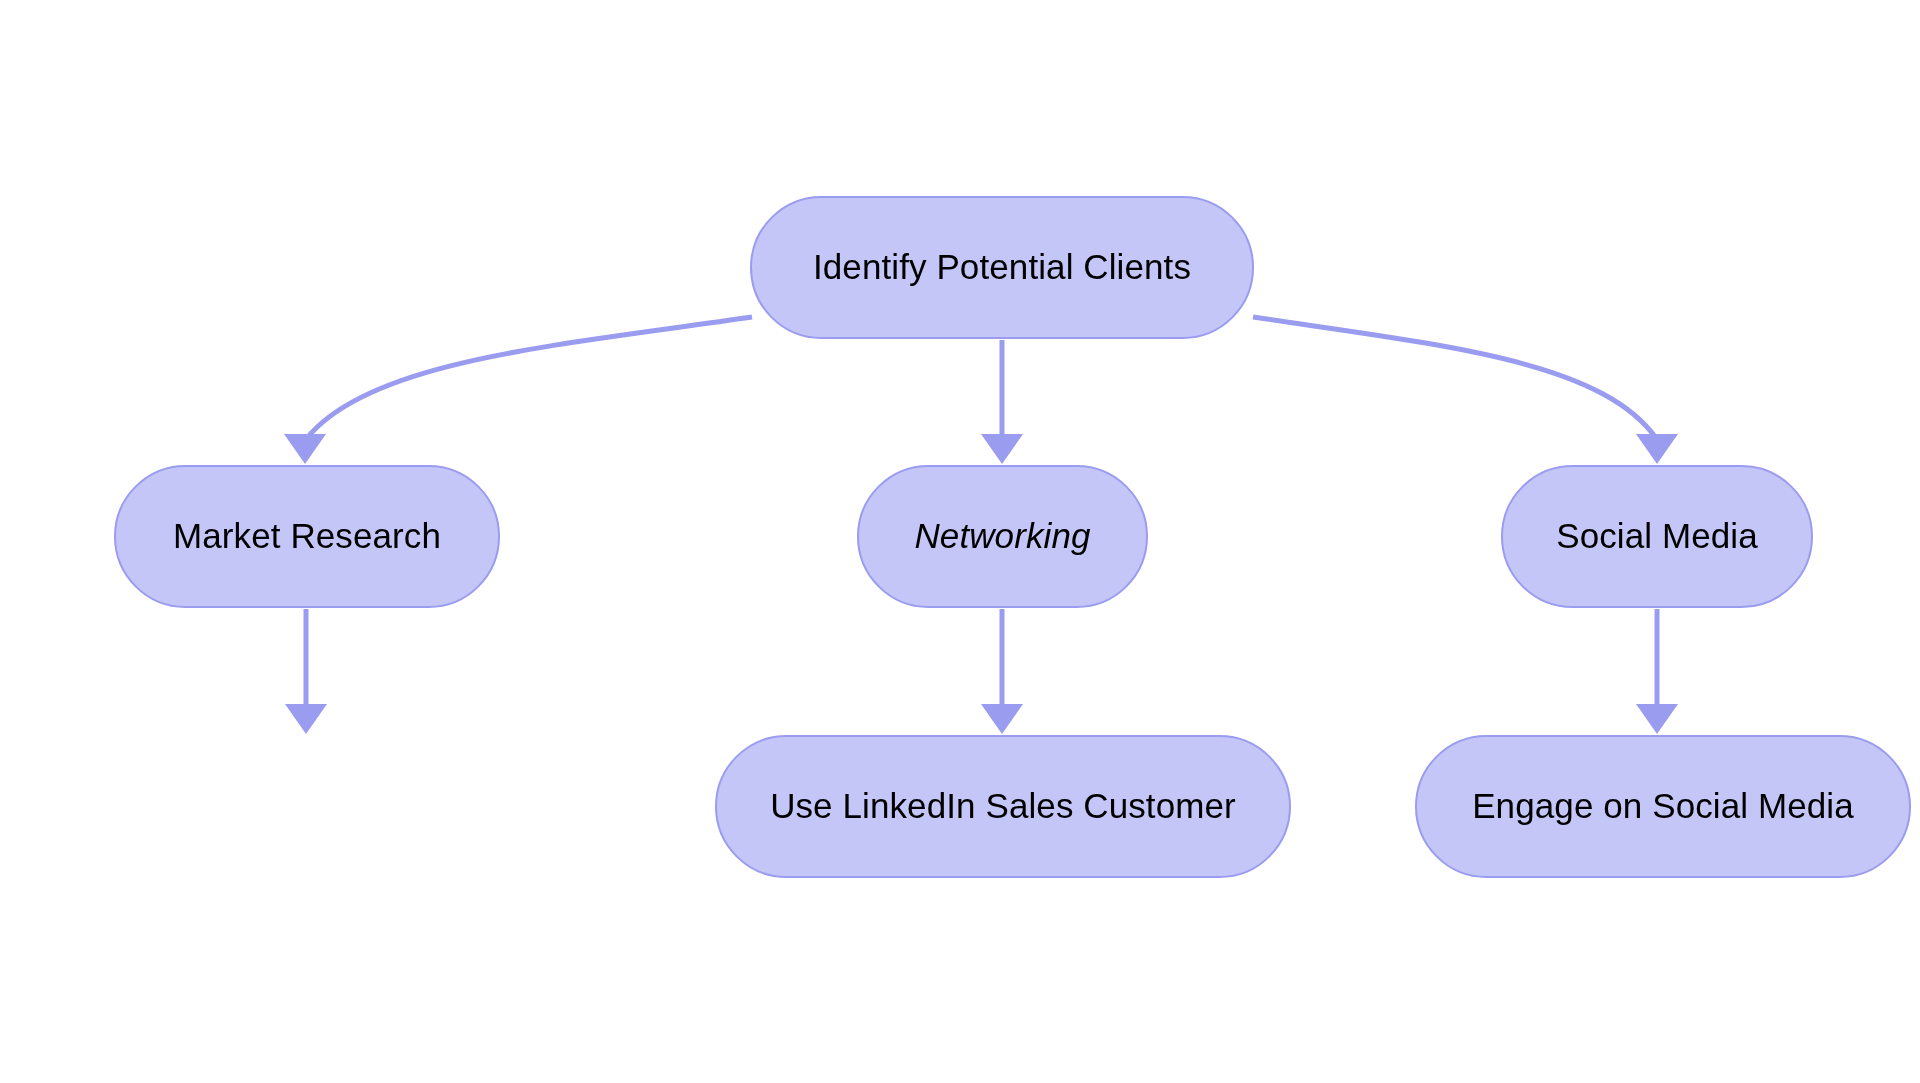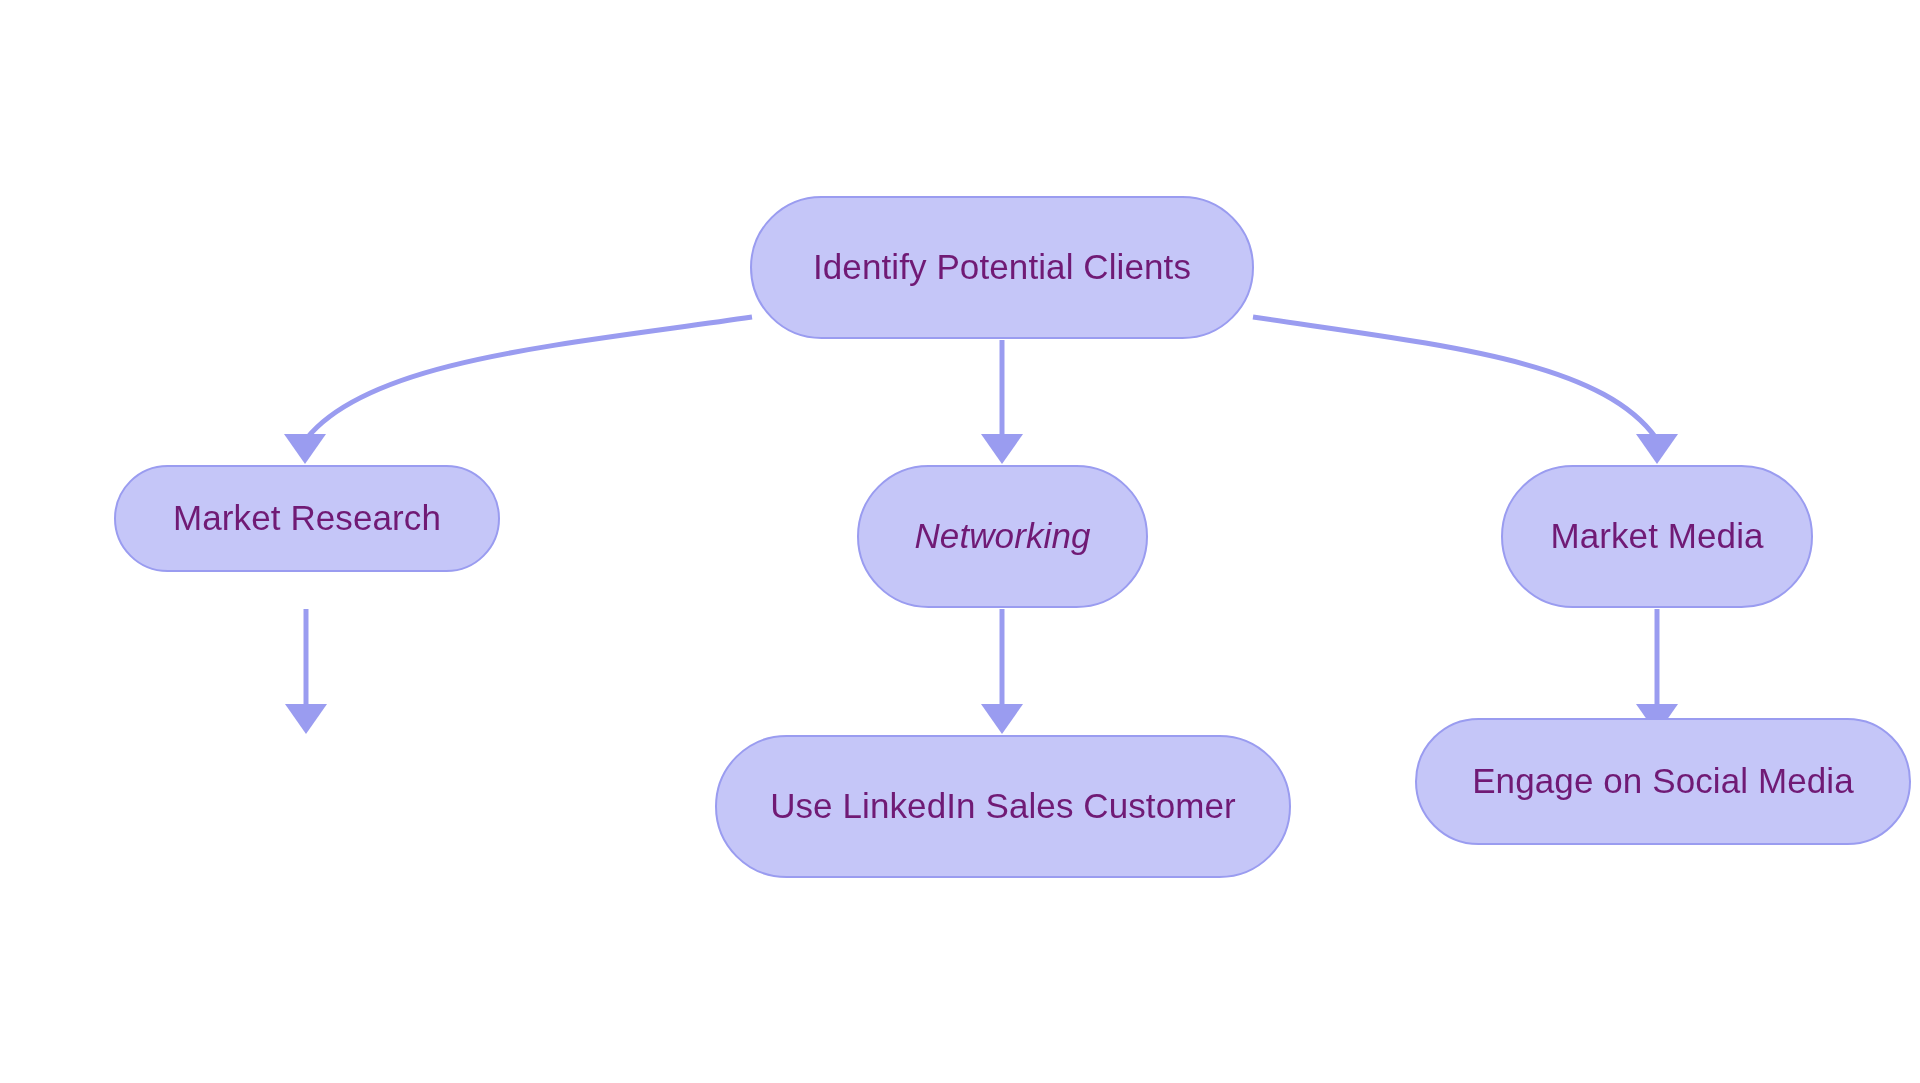--- a/index.html
+++ b/index.html
@@ -33,21 +33,21 @@
     box-sizing: border-box;
     background: #c5c6f8;
     border: 2px solid #9a9cf0;
     border-radius: 999px;
     display: flex;
     align-items: center;
     justify-content: center;
     text-align: center;
   }
   .node-label {
-    color: #701a75;
+    color: #000000;
     font-family: "Liberation Sans", sans-serif;
     font-size: 35px;
     font-weight: 400;
     letter-spacing: 0.1px;
     line-height: 1.1;
     white-space: nowrap;
     padding: 0 28px;
   }
 </style>
 </head>
@@ -71,34 +71,34 @@
         <polygon points="285,704 327,704 306,734"></polygon>
         <polygon points="981,704 1023,704 1002,734"></polygon>
         <polygon points="1636,704 1678,704 1657,734"></polygon>
       </g>
   </svg>
 
   <div class="node" style="left: 750px; top: 196px; width: 504px; height: 143px;">
     <span class="node-label">Identify Potential Clients</span>
   </div>
 
-  <div class="node" style="left: 114px; top: 465px; width: 386px; height: 107px;">
+  <div class="node" style="left: 114px; top: 465px; width: 386px; height: 143px;">
     <span class="node-label">Market Research</span>
   </div>
 
   <div class="node" style="left: 857px; top: 465px; width: 291px; height: 143px; font-style: italic;">
     <span class="node-label">Networking</span>
   </div>
 
   <div class="node" style="left: 1501px; top: 465px; width: 312px; height: 143px;">
-    <span class="node-label">Market Media</span>
+    <span class="node-label">Social Media</span>
   </div>
 
 
   <div class="node" style="left: 715px; top: 735px; width: 576px; height: 143px;">
     <span class="node-label">Use LinkedIn Sales Customer</span>
   </div>
 
-  <div class="node" style="left: 1415px; top: 718px; width: 496px; height: 127px;">
+  <div class="node" style="left: 1415px; top: 735px; width: 496px; height: 143px;">
     <span class="node-label">Engage on Social Media</span>
   </div>
 
 </div>
 
 </body></html>

